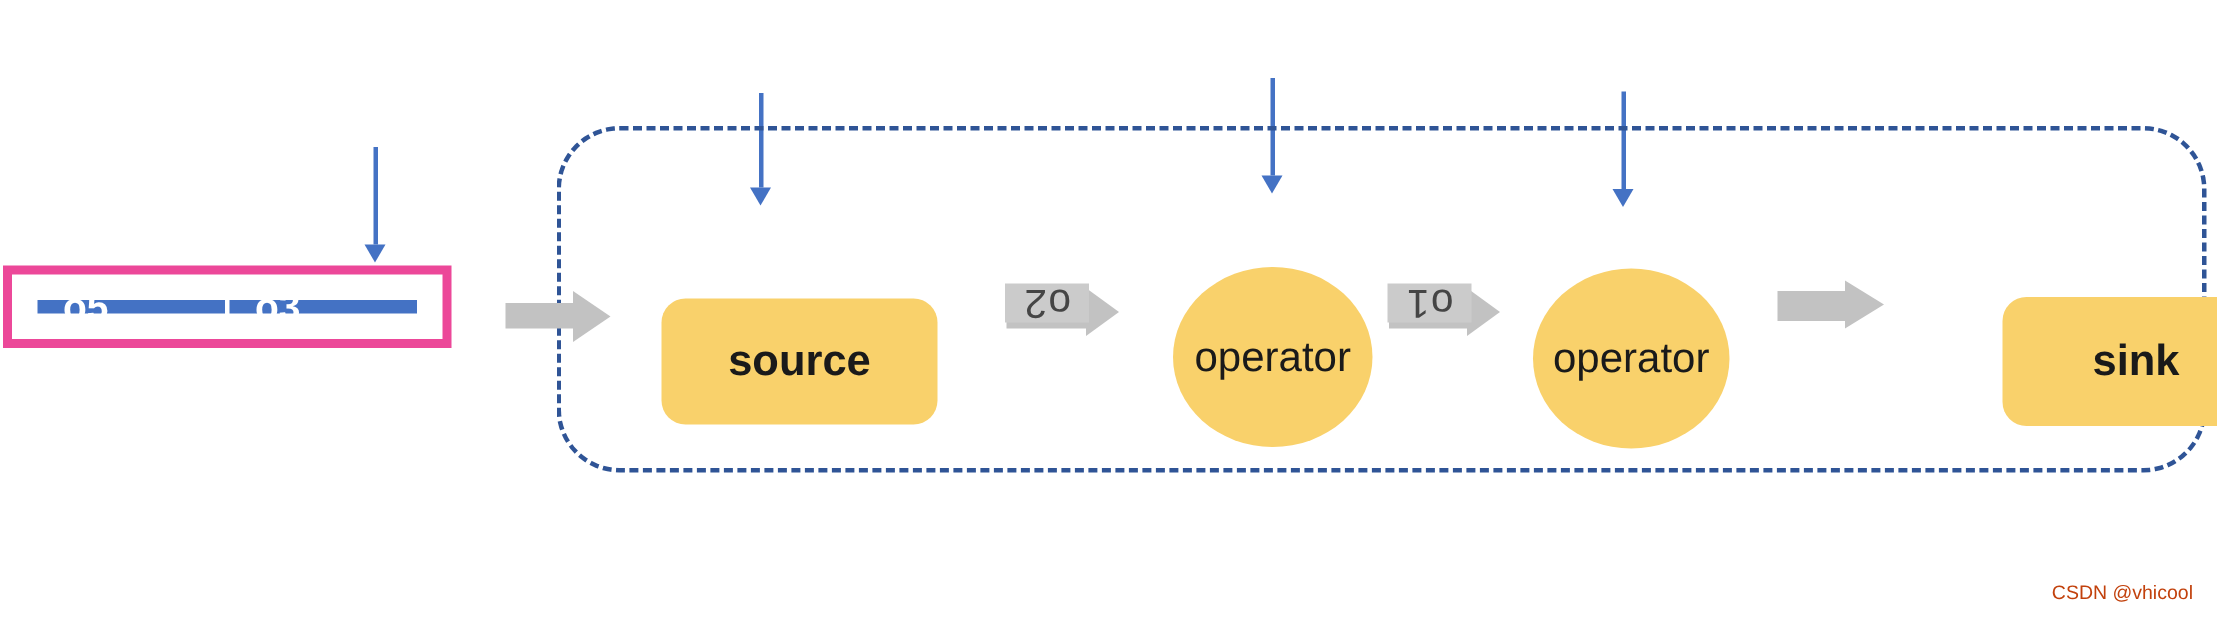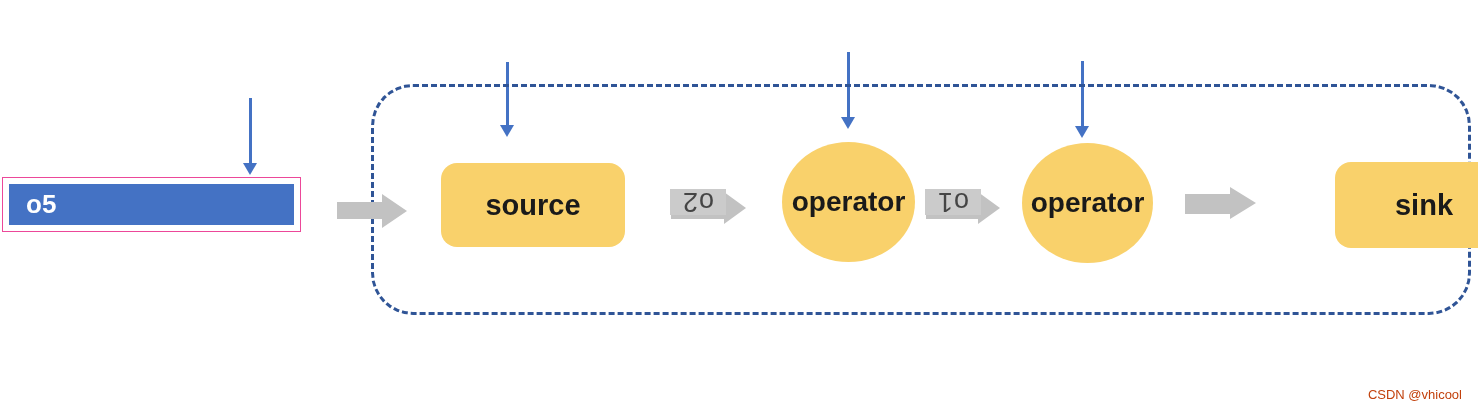--- a/index.html
+++ b/index.html
@@ -4,22 +4,22 @@
 <style>
   html,body{margin:0;padding:0;background:#ffffff;}
   .canvas{
     position:relative;width:1478px;height:412px;background:#ffffff;
     font-family:"Liberation Sans","DejaVu Sans",sans-serif;overflow:hidden;
   }
 
   
   .queue{
     position:absolute;left:2px;top:177px;width:299px;height:55px;
-    box-sizing:border-box;background:#ffffff;border:1px solid #ec4899;
-    display:flex;gap:3px;padding:6px;
+    box-sizing:border-box;background:#ffffff;border:6px solid #ec4899;
+    display:flex;gap:3px;padding:17px;
   }
   .queue-cell{
     flex:1;background:#4472C4;color:#ffffff;font-size:26px;font-weight:bold;
     display:flex;align-items:center;padding-left:17px;box-sizing:border-box;
   }
 
   
   .v-arrow{position:absolute;width:14px;}
   .v-arrow .stem{width:3px;margin:0 auto;background:#4472C4;}
   .v-arrow .tip{
@@ -62,41 +62,42 @@
 
   .edge-label{
     position:absolute;left:-1px;top:-3px;width:56px;text-align:center;
     font-size:27px;line-height:26px;color:#454545;background:#cbcbcb;
     transform:rotate(180deg);letter-spacing:1px;
   }
 
   
   .node{
     position:absolute;background:#F9D16B;display:flex;align-items:center;
-    justify-content:center;color:#1a1a1a;box-sizing:border-box;
+    justify-content:center;color:#1a1a1a;box-sizing:border-box;margin-top:36px;
   }
   .node.rect{border-radius:16px;font-size:29px;font-weight:bold;}
-  .node.circle{border-radius:50%;font-size:28px;font-weight:700;}
+  .node.circle{border-radius:50%;font-size:28px;font-weight:400;}
   .n-source{left:441px;top:163px;width:184px;height:84px;}
   .n-op1{left:782px;top:142px;width:133px;height:120px;}
   .n-op2{left:1022px;top:143px;width:131px;height:120px;}
   .n-sink{left:1335px;top:162px;width:178px;height:86px;}
 
   
   .watermark{
     position:absolute;right:16px;top:387px;font-size:13px;color:#c2410c;
   }
 </style>
 </head>
 <body>
 
 <div class="canvas">
 
   <div class="queue">
     <div class="queue-cell">o5</div>
+    <div class="queue-cell">o3</div>
   </div>
 
   <div class="v-arrow v-queue">
     <div class="stem"></div>
     <div class="tip"></div>
   </div>
   <div class="v-arrow v-source">
     <div class="stem"></div>
     <div class="tip"></div>
   </div>

